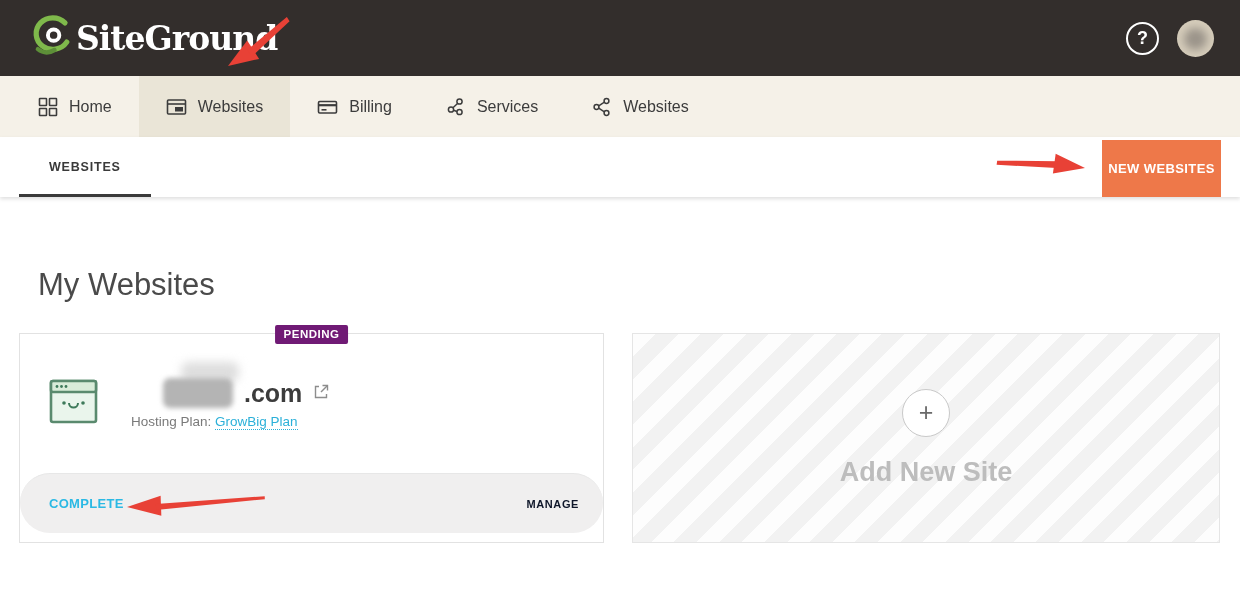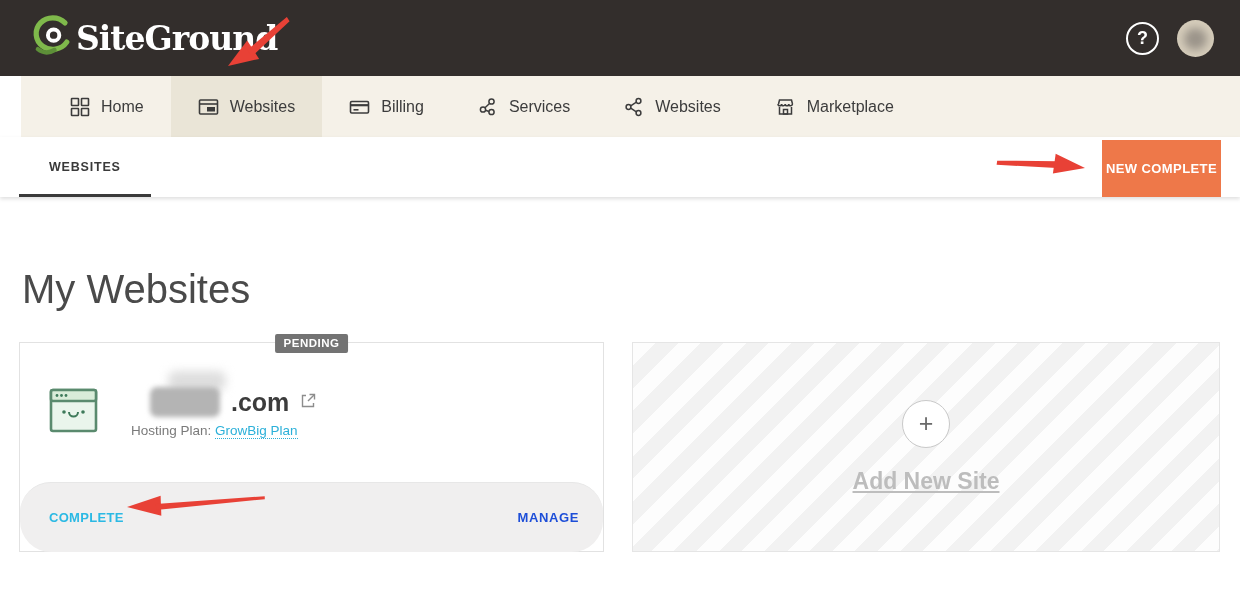--- a/index.html
+++ b/index.html
@@ -42,22 +42,21 @@
   .avatar .blob {
     position:absolute; left:7px; top:8px; width:23px; height:22px;
     border-radius:50%; background:#9b948a; filter:blur(4px);
   }
 
   
   .navbar {
     height:61px;
     background:#f5f1e8;
     display:flex;
-    padding-left:22px;
-    margin-left:21px;
+    padding-left:11px;
   }
   .nav-item {
     display:flex; align-items:center; gap:11px;
     padding:0 27px; font-size:16px; color:#3c3c3c; cursor:pointer;
   }
   .nav-item.active { background:#eae5d7; }
   .nav-item svg { display:block; }
 
   
   .subnav {
@@ -77,82 +76,82 @@
     width:119px; background:#ee7849; border:none;
     color:#fff; font-family:"Liberation Sans",sans-serif;
     font-size:13px; font-weight:bold; letter-spacing:.4px;
     display:flex; align-items:center; justify-content:center;
     cursor:pointer;
   }
 
   
   .content { padding:0 19px; }
   .page-title {
-    font-size:40px; font-weight:400; color:#4a4a4a;
-    margin:70px 0 0 3px;
+    font-size:31px; font-weight:400; color:#4a4a4a;
+    margin:70px 0 0 19px;
   }
   .cards { display:flex; gap:28px; margin-top:30px; }
   .card {
     position:relative; width:585px; height:210px;
     background:#fff; border:1px solid #e2e2e2;
   }
   .status-badge {
     position:absolute; top:-9px; left:50%; transform:translateX(-50%);
-    background:#737373; color:#fff; font-size:11.5px; font-weight:bold;
+    background:#701a75; color:#fff; font-size:11.5px; font-weight:bold;
     letter-spacing:.5px; padding:3px 9px 4px; border-radius:2px; z-index:2;
   }
   .card-body {
     height:139px; display:flex; align-items:center;
     padding-left:29px; gap:33px;
   }
   .site-info { display:flex; flex-direction:column; }
-  .domain-row { display:flex; align-items:center; gap:11px; margin-left:19px; }
+  .domain-row { display:flex; align-items:center; gap:11px; margin-left:32px; }
   .blur-block { position:relative; width:70px; height:30px; }
   .blur-block .b1 {
     position:absolute; inset:0; background:#b4b4b4;
     border-radius:7px; filter:blur(2.5px);
   }
   .blur-block .b2 {
     position:absolute; left:18px; top:-16px; width:58px; height:20px;
     background:#dedede; border-radius:8px; filter:blur(5px);
   }
   .domain-suffix { font-size:25px; font-weight:bold; color:#3c3c3c; }
   .hosting-row { font-size:13.5px; color:#7a7a7a; margin-top:6px; }
   .hosting-link {
     color:#2bb0d9; text-decoration:none;
     border-bottom:1px dotted #2bb0d9; cursor:pointer;
   }
   .card-footer {
-    height:70px; background:#f0efef; border-top:1px solid #e7e7e7;
+    height:60px; background:#f0efef; border-top:1px solid #e7e7e7;
     display:flex; align-items:center; justify-content:space-between;
     padding:0 24px 0 29px;
     border-radius:31px;
   }
   .complete-link {
     color:#2bb9e4; font-weight:bold; font-size:13px;
     letter-spacing:.3px; cursor:pointer; text-decoration:none;
   }
   .manage-btn {
-    color:#1d4ed8; font-weight:bold; font-size:13px; letter-spacing:.6px;
+    color:#0f172a; font-weight:bold; font-size:11px; letter-spacing:.6px;
   }
 
   .card.add-card {
     width:588px;
     background:repeating-linear-gradient(135deg,#fdfdfd 0 16px,#f2f2f2 16px 32px);
     border:1px solid #e5e5e5;
     display:flex; flex-direction:column; align-items:center;
     justify-content:center; gap:20px; cursor:pointer;
   }
   .plus-circle {
     width:48px; height:48px; border-radius:50%;
     background:#fff; border:1px solid #c9c9c9;
     display:flex; align-items:center; justify-content:center;
     font-size:25px; font-weight:300; color:#6a6a6a;
   }
-  .add-label { font-size:23px; font-weight:bold; color:#bdbdbd;text-decoration:underline; }
+  .add-label { font-size:27px; font-weight:bold; color:#bdbdbd; }
 
   
   .anno { position:absolute; z-index:20; pointer-events:none; }
   #arrow1 { left:226px; top:51px; transform:rotate(-33deg); transform-origin:2px 15px; }
   #arrow2 { left:995px; top:155px; transform:rotate(8deg); transform-origin:90px 13px; }
   #arrow3 { left:125px; top:494px; transform:rotate(-2deg); transform-origin:2px 13px; }
 </style>
 </head>
 <body>
 
@@ -226,38 +225,27 @@
       <svg width="20" height="20" viewBox="0 0 20 20" fill="none" stroke="#3c3c3c" stroke-width="1.5">
         <circle cx="14.5" cy="4" r="2.4"></circle>
           <circle cx="4.5" cy="10" r="2.4"></circle>
           <circle cx="14.5" cy="16" r="2.4"></circle>
         <line x1="12.4" y1="5.2" x2="6.7" y2="8.8"></line>
           <line x1="6.7" y1="11.2" x2="12.4" y2="14.8"></line>
       </svg>
     </span>
     <span>Websites</span>
   </div>
-  <div class="nav-item">
-    <span>
-      <svg width="21" height="20" viewBox="0 0 21 20" fill="none" stroke="#3c3c3c" stroke-width="1.5">
-        <path d="M3.5,7 L4.5,3 h12 l1,4"></path>
-        <path d="M3,7 a1.8,1.8 0 0 0 3.6,0 a1.8,1.8 0 0 0 3.6,0 a1.8,1.8 0 0 0 3.6,0 a1.8,1.8 0 0 0 3.6,0"></path>
-        <path d="M4.5,10 v7 h12 v-7"></path>
-        <rect x="8.5" y="12.5" width="4" height="4.5"></rect>
-      </svg>
-    </span>
-    <span>Marketplace</span>
-  </div>
 </div>
 
 <div class="subnav">
   <div class="subtab active">
     <span>WEBSITES</span>
   </div>
-  <button class="new-website-btn">NEW COMPLETE</button>
+  <button class="new-website-btn">NEW WEBSITES</button>
 </div>
 
 <div class="content">
   <h1 class="page-title">My Websites</h1>
 
   <div class="cards">
 
     <div class="card">
       <div class="status-badge">PENDING</div>
       <div class="card-body">

